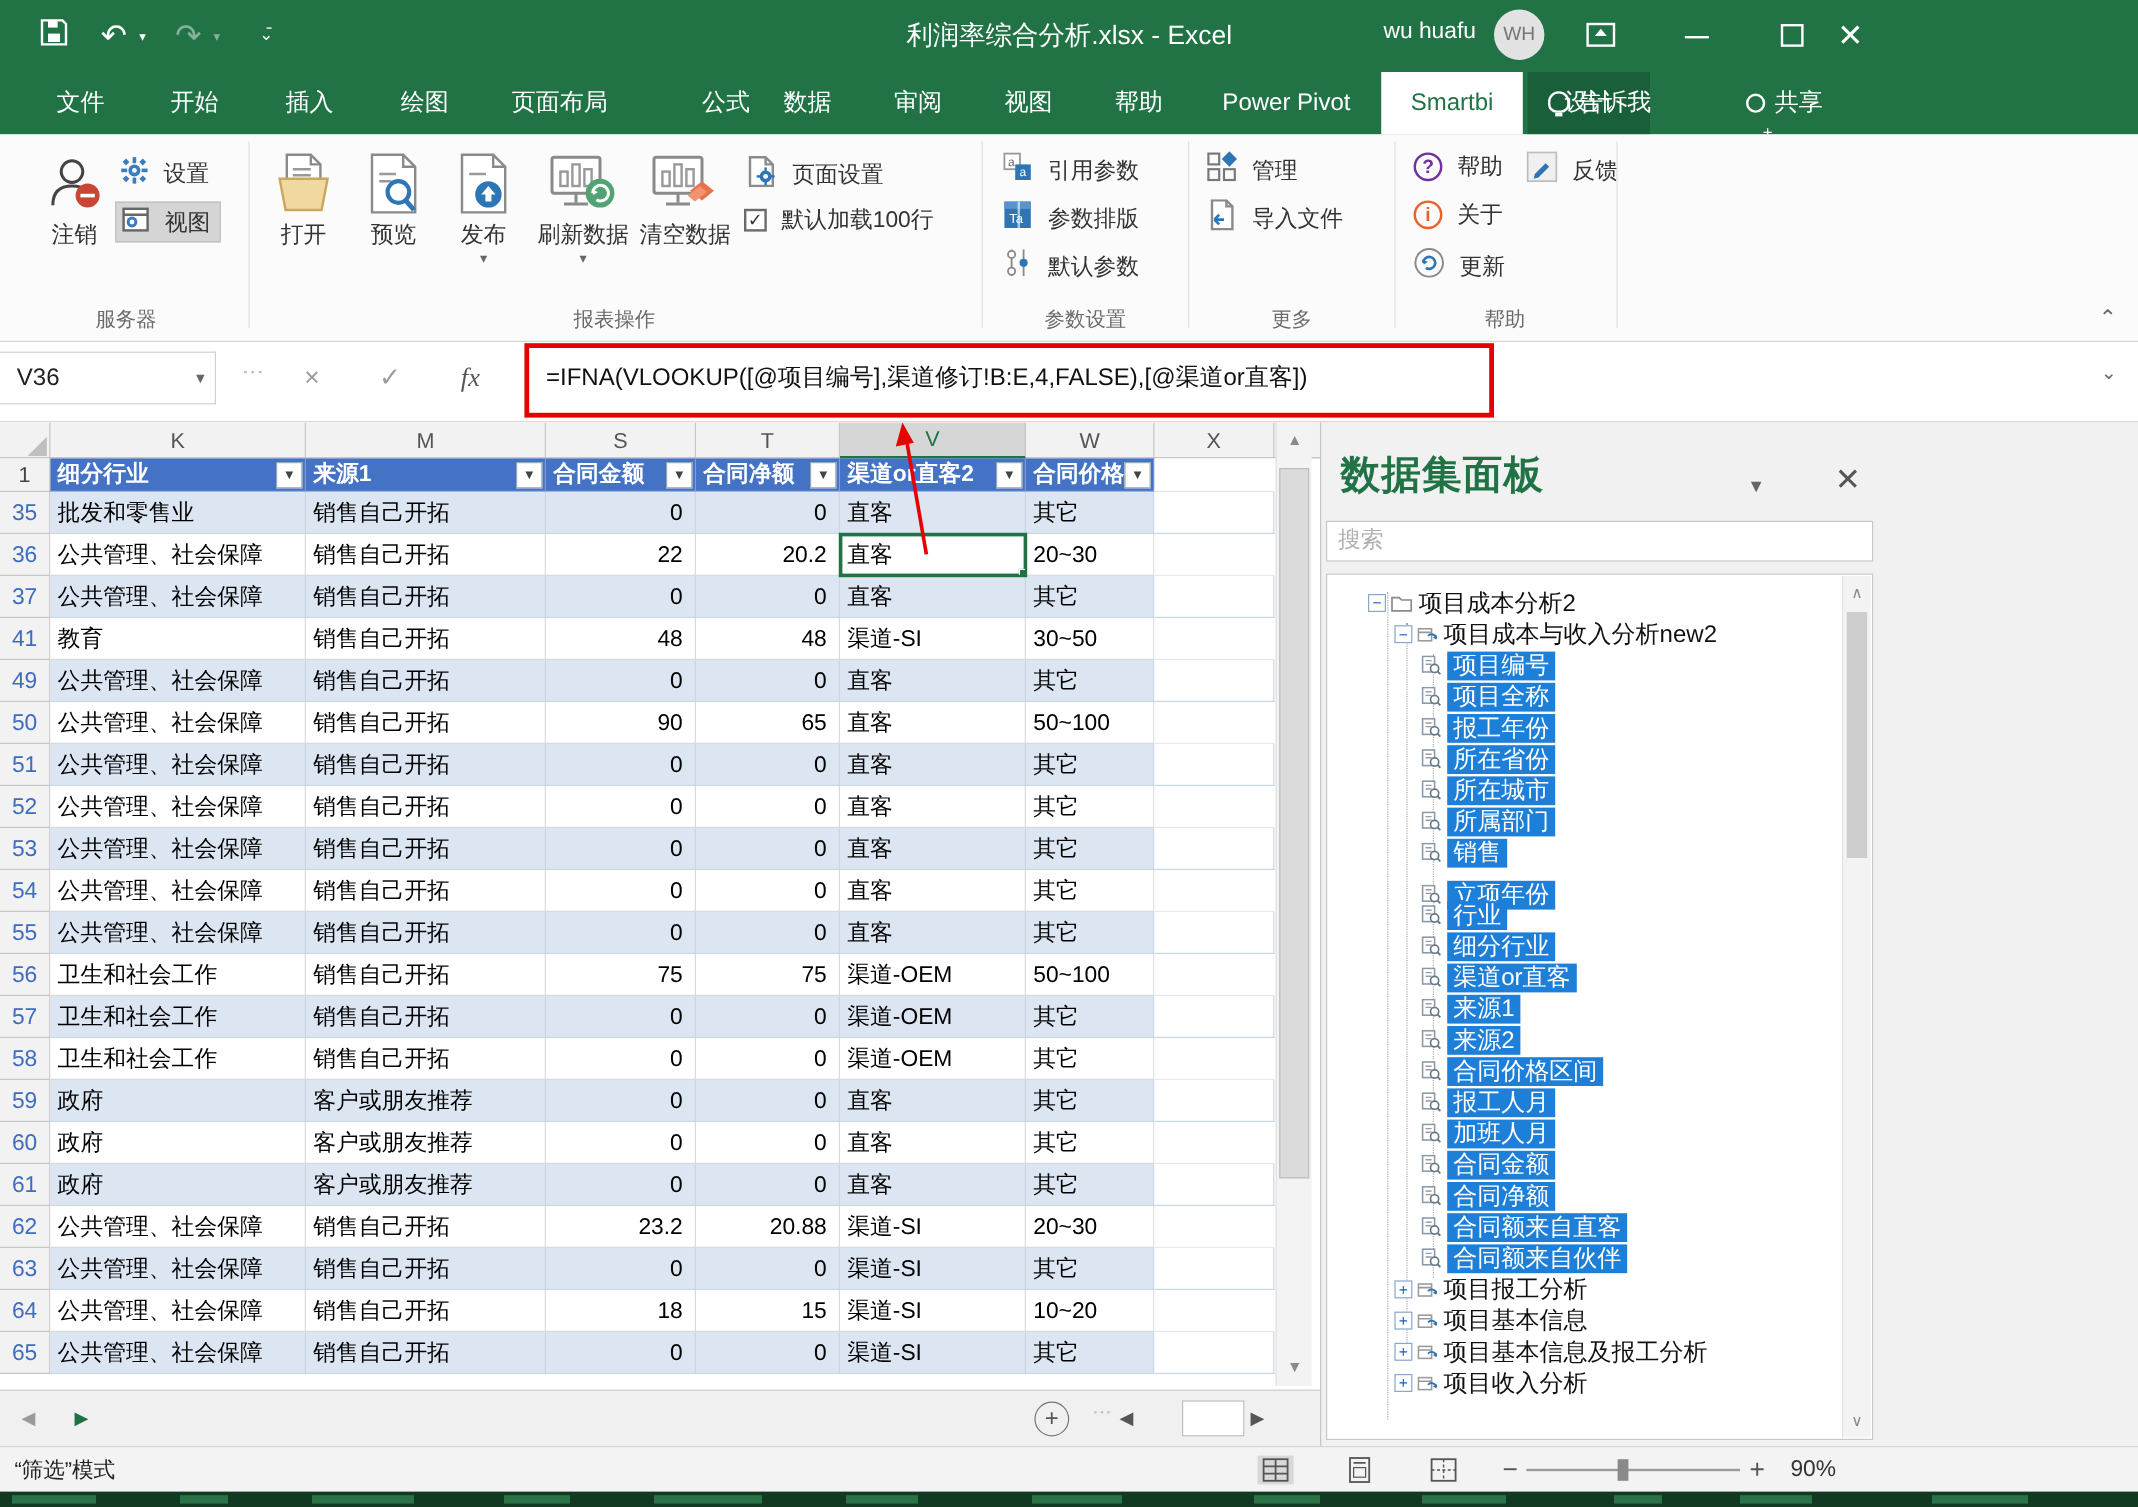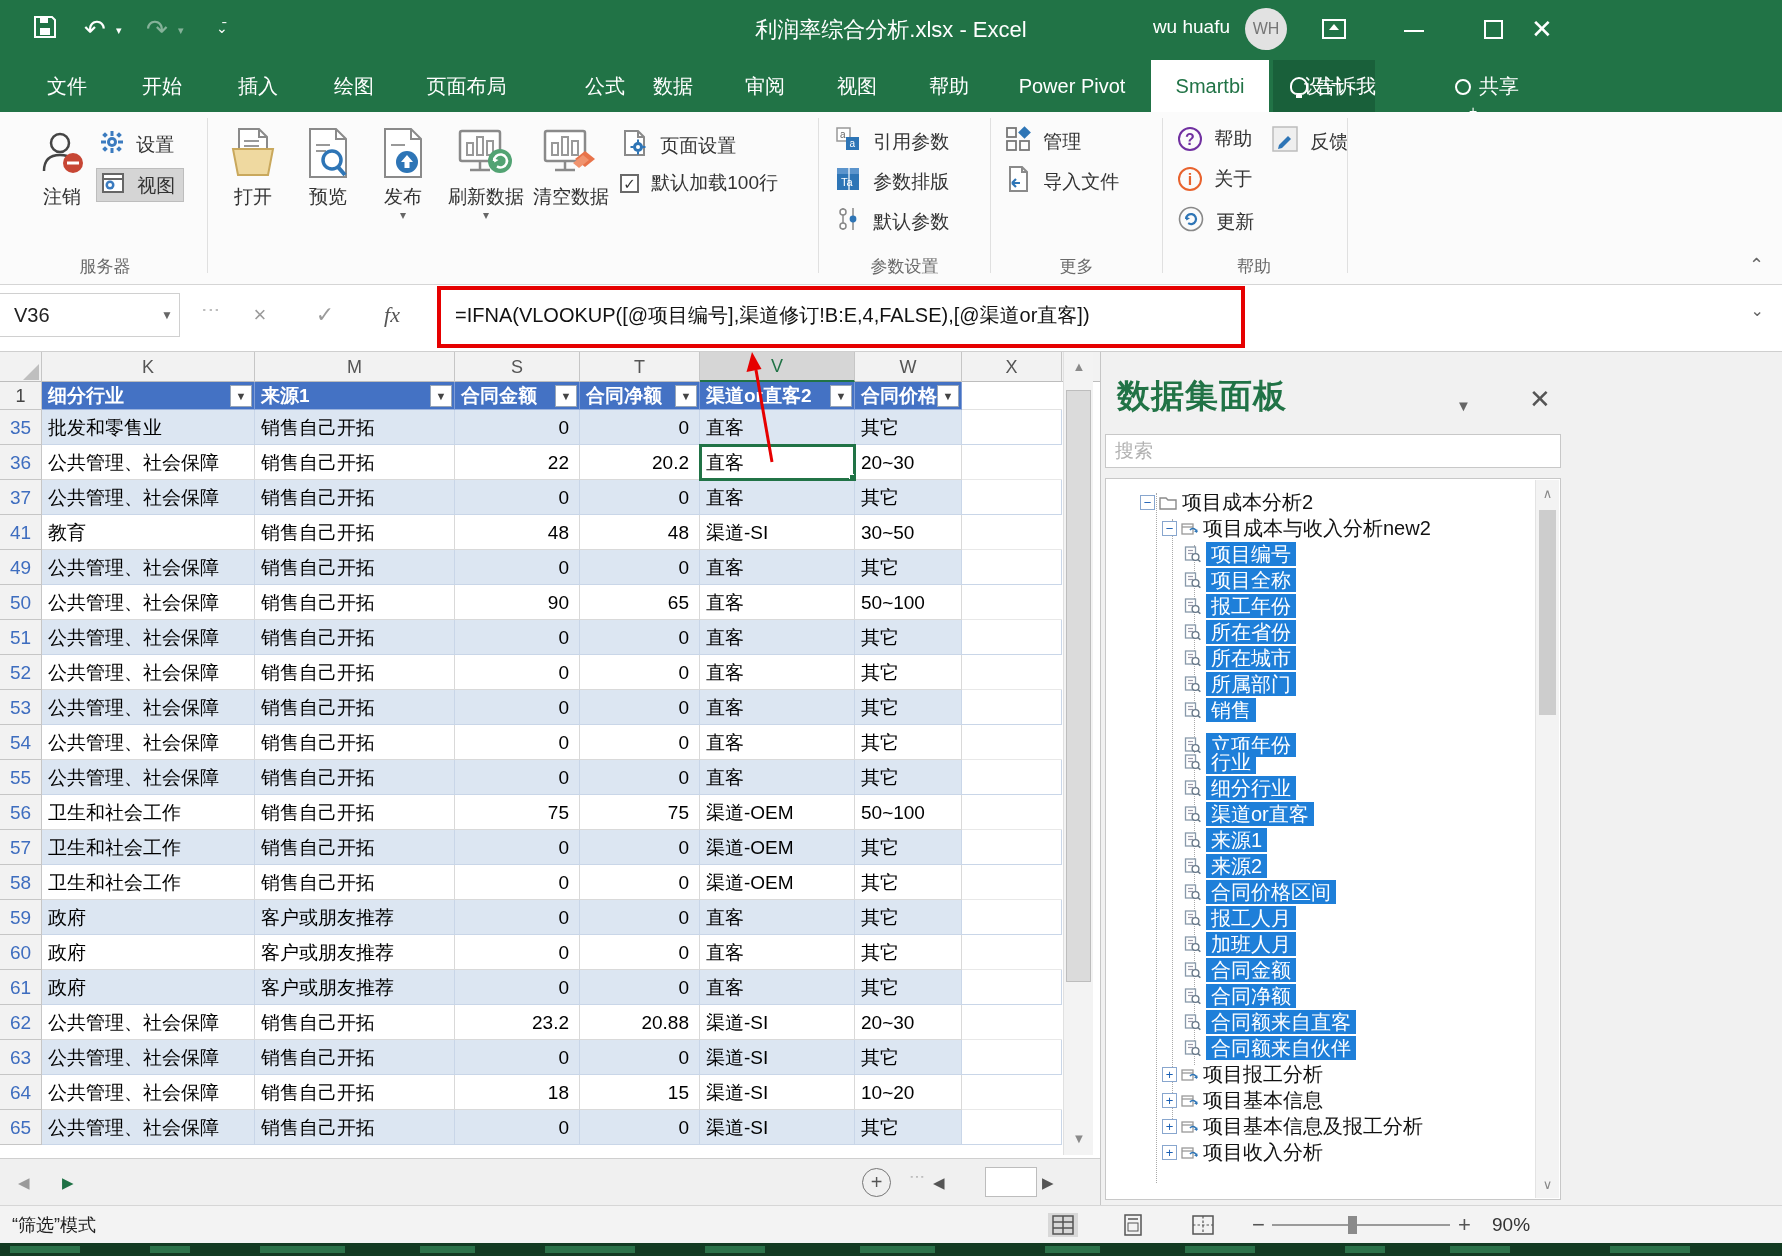--- a/index.html
+++ b/index.html
@@ -309,20 +309,21 @@
               <rect x="8.5" y="16" width="3" height="2"></rect>
               <rect x="20.5" y="16" width="3" height="2"></rect>
             </g>
           </svg></span>
       <span class="slbl">页面设置</span>
     </div>
     <div class="smallbtn" style="left:620px;top:58px">
       <span class="chk">✓</span>
       <span class="slbl">默认加载100行</span>
     </div>
+    <div class="glabel" style="left:212px;width:600px">报表操作</div>
     <div class="gsep" style="left:818px"></div>
 
     <div class="smallbtn" style="left:835px;top:14px">
       <span class="sic"><svg width="26" height="26" viewBox="0 0 26 26">
             <rect x="2" y="2" width="13" height="13" fill="#fff" stroke="#999" stroke-width="1.5"></rect>
             <text x="5" y="12" font-size="10" fill="#666">a</text>
             <rect x="11" y="11" width="13" height="13" fill="#2E75B6"></rect>
             <text x="14.5" y="21" font-size="10" fill="#fff">a</text>
           </svg></span>
       <span class="slbl">引用参数</span>

